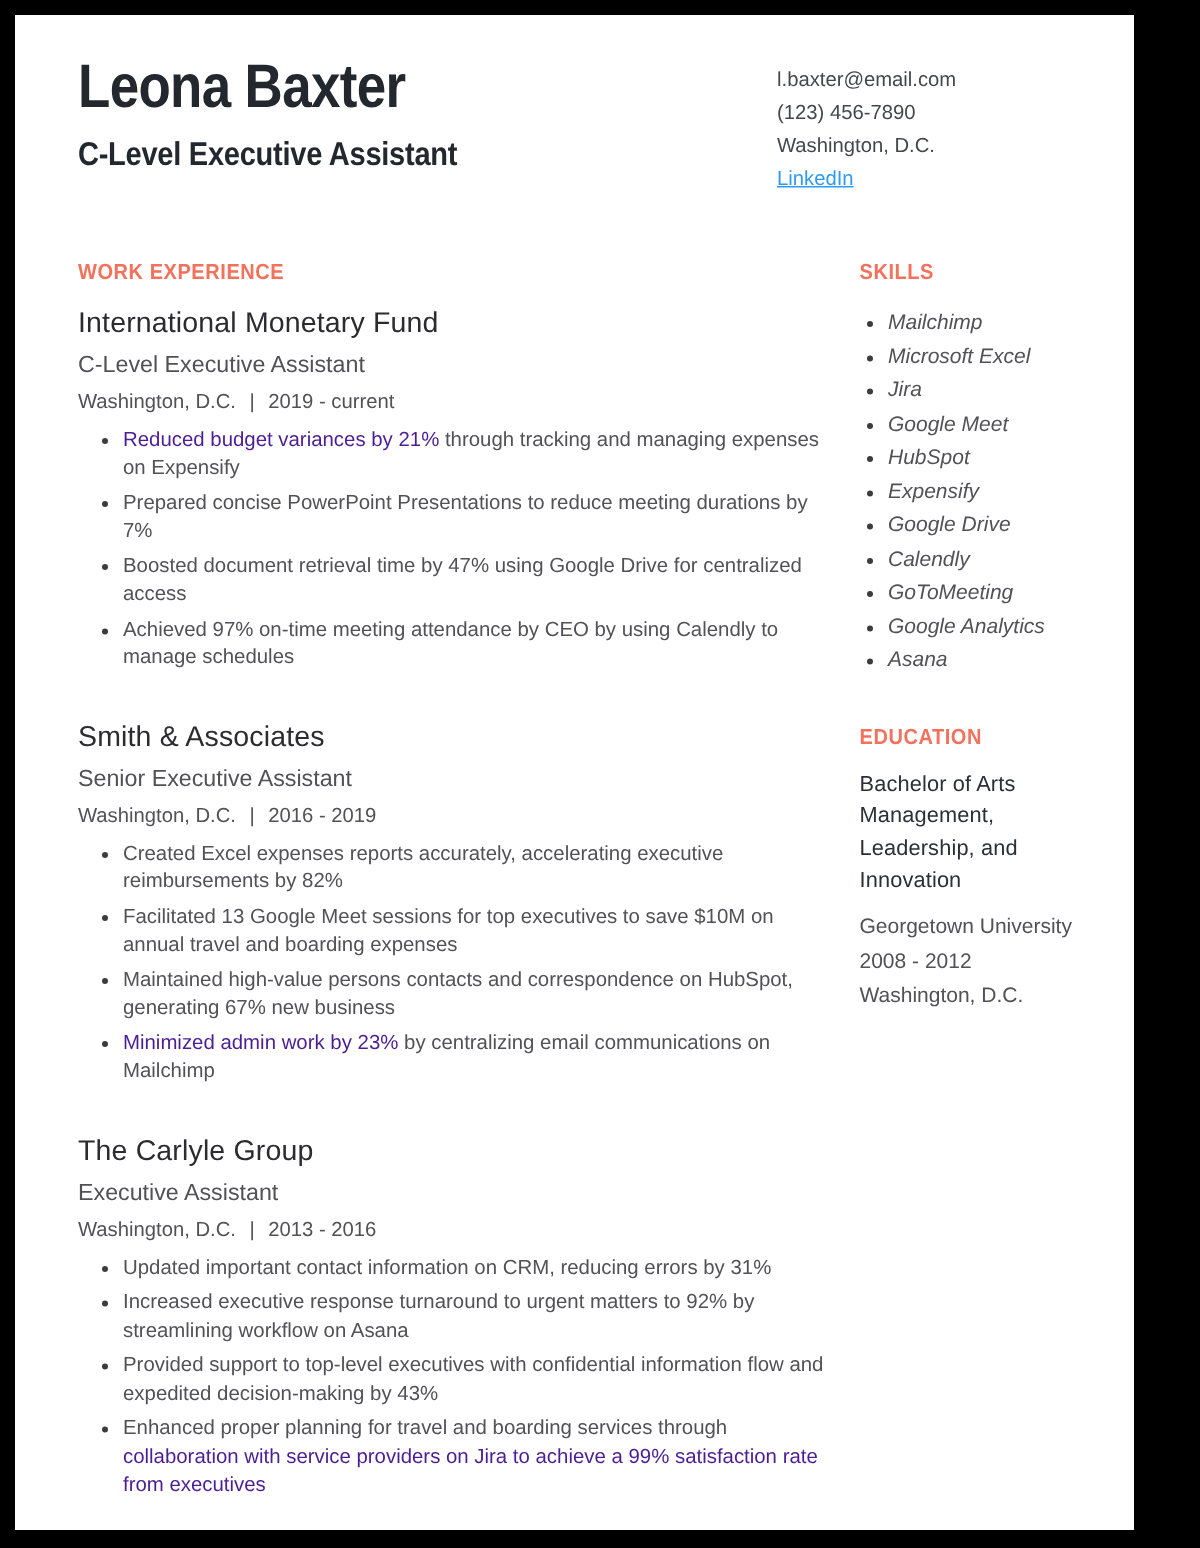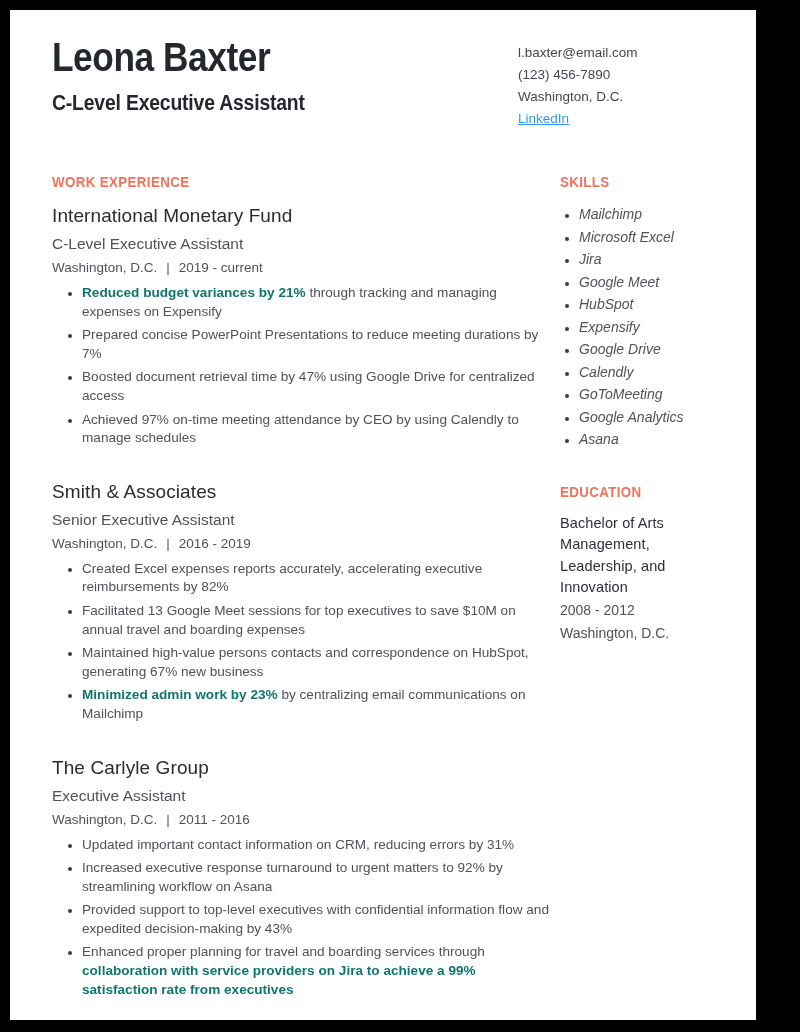--- a/index.html
+++ b/index.html
@@ -59,21 +59,21 @@
     color:#45474d;
   }
   .contact a{
     color:var(--link);
     text-decoration:underline;
   }
   
   .columns{
     display:grid;
     grid-template-columns:500px 193px;
-    column-gap:8px;
+    column-gap:21px;
     margin-top:44px;
   }
   .section-header{
     margin:0;
     font-size:14.5px;
     font-weight:bold;
     letter-spacing:0.4px;
     color:var(--accent);
     transform:scaleX(0.92);
     transform-origin:0 50%;
@@ -104,21 +104,21 @@
     margin:0;
     padding:0 0 0 30px;
   }
   ul.bullets li{
     font-size:13.6px;
     line-height:18.6px;
     color:var(--body);
     margin-bottom:5px;
   }
   ul.bullets li::marker{color:#3c3c40;font-size:12px;}
-  ul.bullets .seg-b{font-weight:bold;color:#0f766e;}
+  ul.bullets .seg-b{font-weight:normal;color:#4c1d95;}
   
   ul.skills{
     margin:13px 0 0 0;
     padding:0 0 0 19px;
   }
   ul.skills li{
     font-size:14px;
     line-height:22.5px;
     color:var(--body);
     font-style:italic;
@@ -183,21 +183,21 @@
               <ul class="bullets">
                 <li><span class="seg-r">Created Excel expenses reports accurately, accelerating executive reimbursements by 82%</span></li>
                 <li><span class="seg-r">Facilitated 13 Google Meet sessions for top executives to save $10M on annual travel and boarding expenses</span></li>
                 <li><span class="seg-r">Maintained high-value persons contacts and correspondence on HubSpot, generating 67% new business</span></li>
                 <li><span class="seg-b">Minimized admin work by 23%</span><span class="seg-r"> by centralizing email communications on Mailchimp</span></li>
               </ul>
             </section>
             <section class="job">
               <h3 class="company">The Carlyle Group</h3>
               <div class="job-title">Executive Assistant</div>
-              <div class="job-meta"><span>Washington, D.C.</span><span class="sep">|</span><span>2011 - 2016</span></div>
+              <div class="job-meta"><span>Washington, D.C.</span><span class="sep">|</span><span>2013 - 2016</span></div>
               <ul class="bullets">
                 <li><span class="seg-r">Updated important contact information on CRM, reducing errors by 31%</span></li>
                 <li><span class="seg-r">Increased executive response turnaround to urgent matters to 92% by streamlining workflow on Asana</span></li>
                 <li><span class="seg-r">Provided support to top-level executives with confidential information flow and expedited decision-making by 43%</span></li>
                 <li><span class="seg-r">Enhanced proper planning for travel and boarding services through </span><span class="seg-b">collaboration with service providers on Jira to achieve a 99% satisfaction rate from executives</span></li>
               </ul>
             </section>
           </div>
       </main>
 
@@ -213,20 +213,21 @@
             <li>Google Drive</li>
             <li>Calendly</li>
             <li>GoToMeeting</li>
             <li>Google Analytics</li>
             <li>Asana</li>
           </ul>
 
         <div class="section-header edu">EDUCATION</div>
         <div>
           <div class="degree">Bachelor of Arts Management, Leadership, and Innovation</div>
+          <div class="school">Georgetown University</div>
           <div class="edu-dates">2008 - 2012</div>
           <div class="edu-loc">Washington, D.C.</div>
         </div>
       </aside>
 
     </div>
   </div>
 </div>
 
 </body></html>

